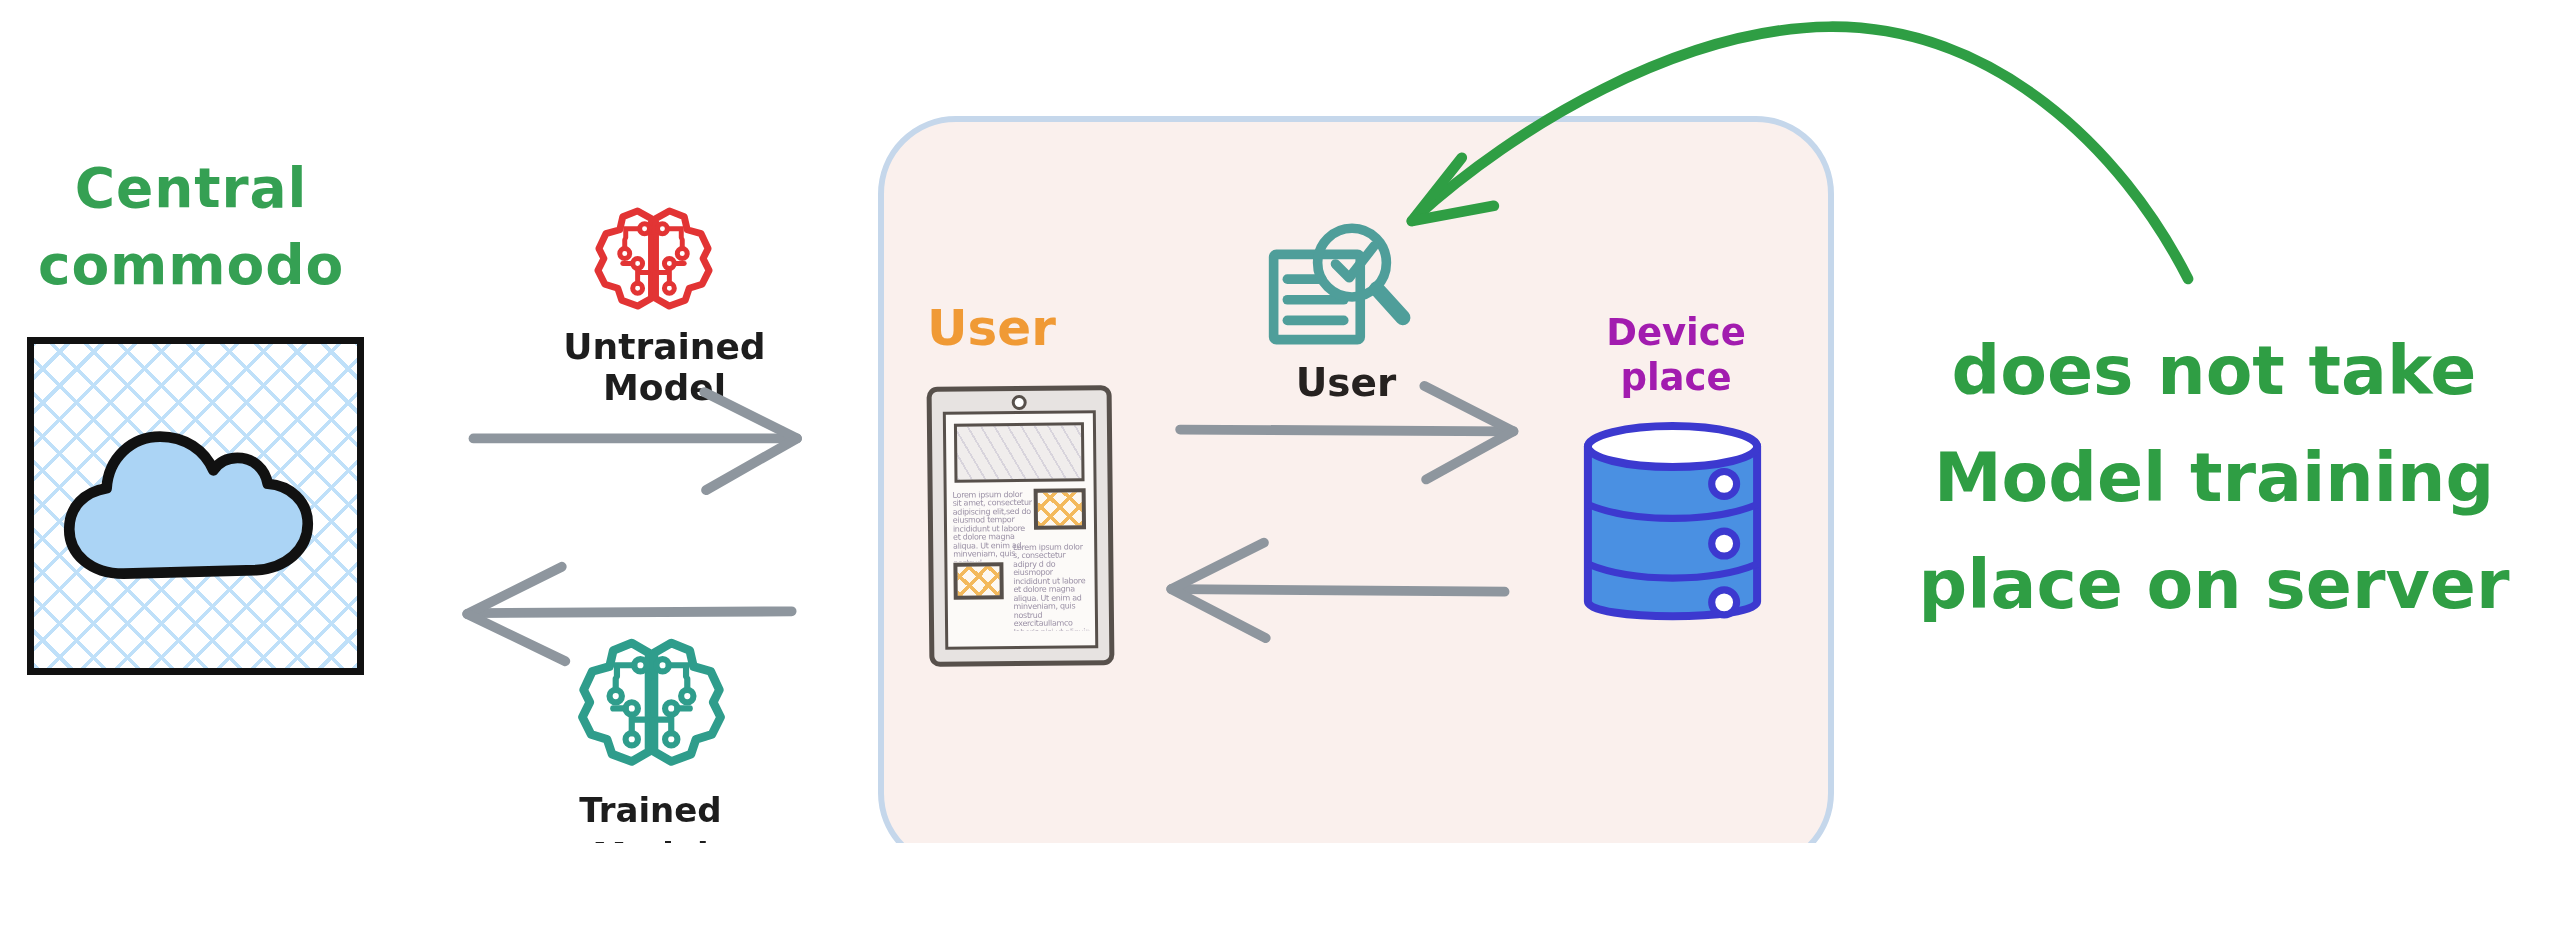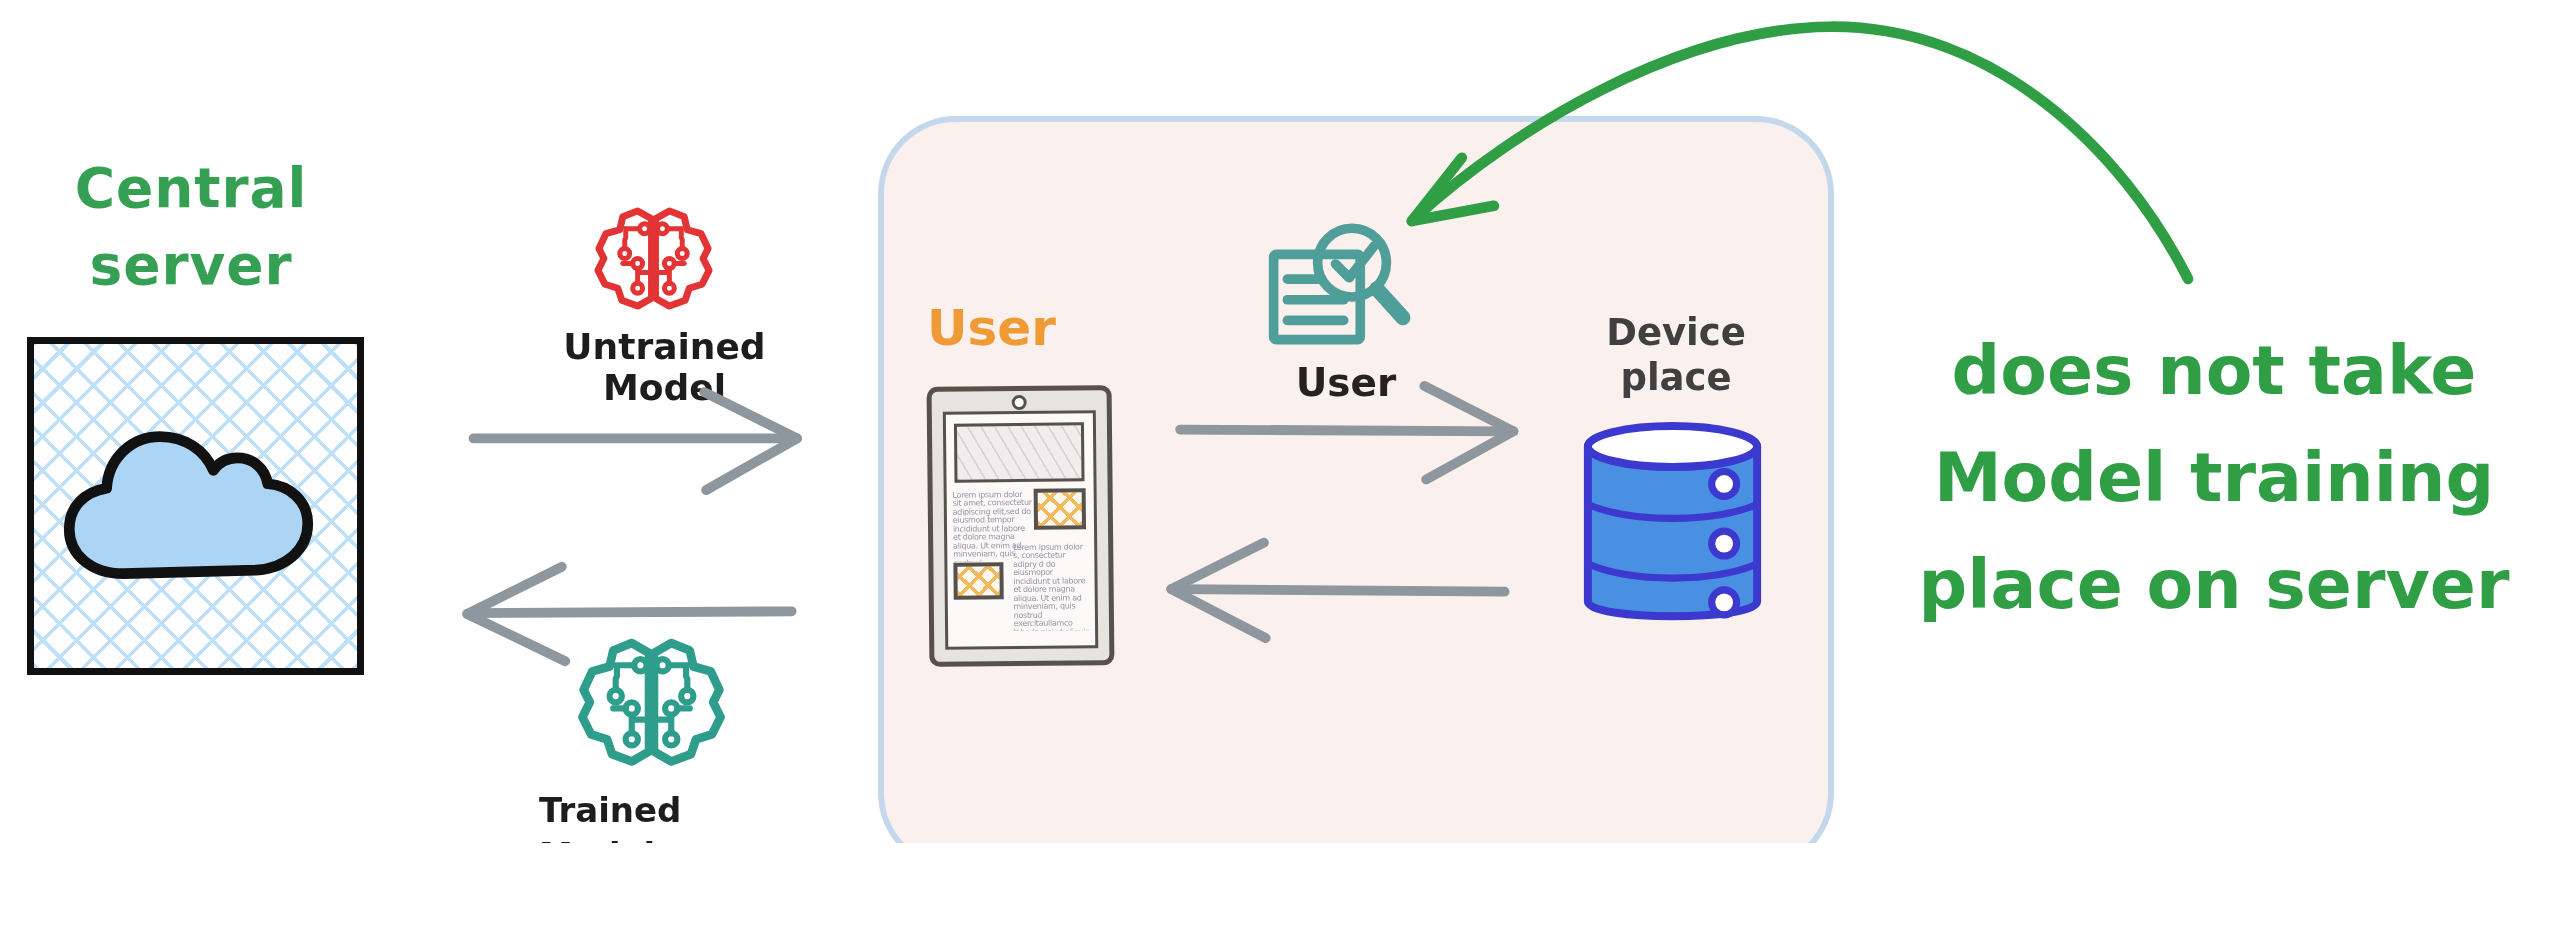--- a/index.html
+++ b/index.html
@@ -15,32 +15,32 @@
     background-image:
       repeating-linear-gradient(45deg,#bfe0f9 0 3.6px,transparent 3.6px 24px),
       repeating-linear-gradient(-45deg,#bfe0f9 0 3.6px,transparent 3.6px 24px);}
   .cloud-svg{left:55px;top:406px;width:267px;height:192px;}
 
   
   .brain-red{left:592px;top:198px;width:123px;height:123px;}
   .untrained-label{left:553px;top:326px;width:223px;text-align:center;
     color:#1d1d1d;font-size:36px;font-weight:bold;line-height:41px;}
   .brain-teal{left:575px;top:627px;width:153px;height:153px;}
-  .trained-label{left:539px;top:788px;width:223px;text-align:left;
+  .trained-label{left:539px;top:788px;width:223px;text-align:center;
     color:#1d1d1d;font-size:34px;font-weight:bold;line-height:45px;}
 
   
   .panel{left:878px;top:116px;width:956px;height:755px;background:#faf0ed;
     border:6.2px solid #c5d7eb;border-radius:78px;box-sizing:border-box;}
   .user-label{left:927px;top:299px;width:214px;text-align:left;
     color:#f09a35;font-size:50px;font-weight:bold;}
   .train-label{left:1248px;top:360px;width:196px;text-align:center;
     color:#262220;font-size:39px;font-weight:bold;}
   .device-data-label{left:1578px;top:310px;width:196px;text-align:center;
-    color:#404040;font-size:37px;font-weight:bold;line-height:45px;}
+    color:#a21caf;font-size:37px;font-weight:bold;line-height:45px;}
   .train-svg{left:1264px;top:221px;width:165px;height:141px;}
   .db-svg{left:1579px;top:410px;width:187px;height:228px;}
 
   
   .tablet{left:928px;top:386px;width:185px;height:280px;background:#e7e3e1;
     border:5.3px solid #57504b;border-radius:10.7px;box-sizing:border-box;transform:rotate(-0.6deg);}
   .tablet-screen{position:absolute;left:10.7px;top:19.6px;right:10.7px;bottom:12.5px;
     background:#fcfaf8;border:3.6px solid #57504b;}
   .tablet-camera{position:absolute;top:3.6px;left:50%;margin-left:-8px;width:9px;height:9px;
     background:#ffffff;border:3.6px solid #57504b;border-radius:50%;}
@@ -65,21 +65,21 @@
   
   .overlay{left:0;top:0;width:2576px;height:925px;pointer-events:none;}
 </style>
 </head>
 <body>
 
 <div class="stage">
 
   <div class="abs server-label">
     <div>Central</div>
-    <div>server</div>
+    <div>commodo</div>
   </div>
 
   <div class="abs server-box"></div>
   <svg class="abs cloud-svg" viewBox="0 0 300 215">
     <path d="M77 188 C40 188 16 166 16 138 C16 113 33 96 58 92 C60 58 86 34 118 34 C146 34 168 49 178 72 C184 63 194 58 205 58 C223 58 236 70 239 87 C264 89 284 106 284 132 C284 161 259 182 226 184 Z" fill="#abd4f5" stroke="#111111" stroke-width="12" stroke-linejoin="round"></path>
   </svg>
 
   <svg class="abs brain-red" viewBox="0 0 124 106">
     <g fill="none" stroke="#e23434" stroke-width="7" stroke-linejoin="round">
       <path d="M60 12 L46 4 L31 10 L28 23 L14 27 L7 42 L12 52 L6 64 L13 78 L26 82 L30 94 L46 100 L60 92 Z"></path>

